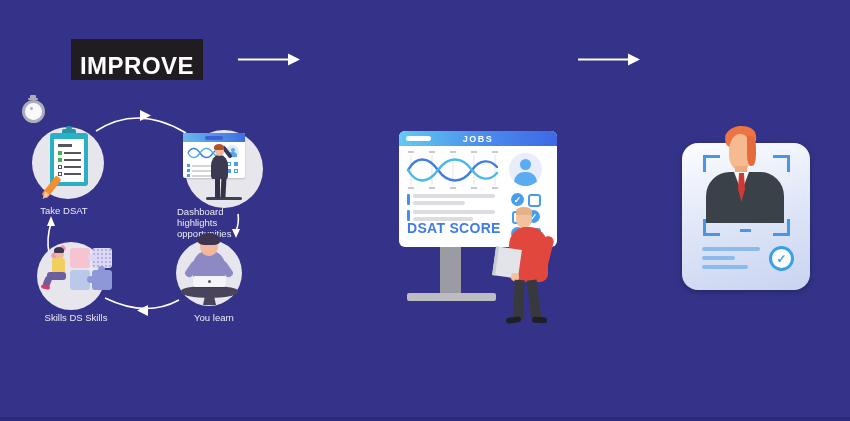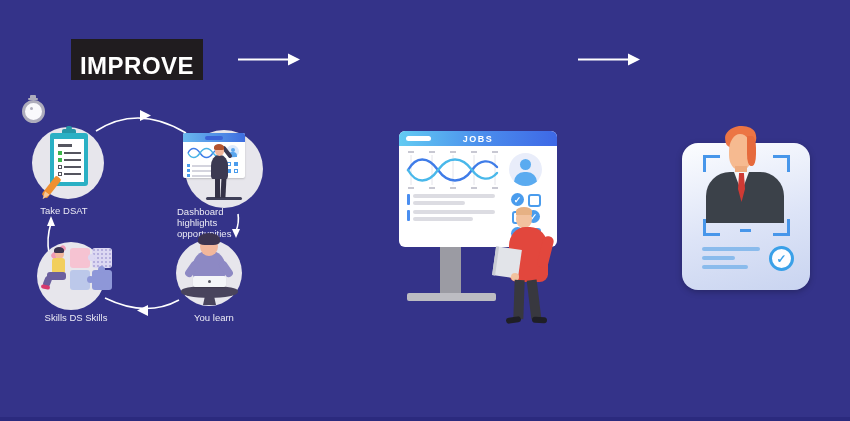--- a/index.html
+++ b/index.html
@@ -223,20 +223,21 @@
       </div>
     <div class="chk-off" style="left:129px;top:63px;"></div>
     <div class="chk-off" style="left:113px;top:80px;"></div>
     <div class="chk-on" style="left:128px;top:79px;">
         <span>✓</span>
       </div>
     <div class="chk-on" style="left:112px;top:96px;">
         <span>✓</span>
       </div>
     <div class="chk-off" style="left:129px;top:97px;"></div>
+    <div class="score">DSAT SCORE</div>
   </div>
 
   <div>
     <div class="abs" style="left:516px;top:209px;width:16px;height:19px;background:#f2c29f;border-radius:50% 50% 46% 46%;"></div>
     <div class="abs" style="left:516px;top:207px;width:16px;height:8px;background:#e6b184;border-radius:50% 50% 0 0;"></div>
     <div class="abs" style="left:509px;top:227px;width:39px;height:55px;background:#e2473d;border-radius:42% 46% 22% 22% / 34% 38% 14% 14%;"></div>
     <div class="abs" style="left:540px;top:236px;width:11px;height:32px;background:#e2473d;border-radius:5px;transform:rotate(14deg);"></div>
     <div class="abs" style="left:494px;top:248px;width:23px;height:29px;background:#e2e4e9;border-left:3px solid #c9ccd3;transform:rotate(8deg);"></div>
     <div class="abs dot" style="left:511px;top:273px;width:8px;height:8px;background:#f2c29f;"></div>
     <div class="abs" style="left:514px;top:280px;width:10px;height:39px;background:#38383f;transform:rotate(2deg);"></div>

